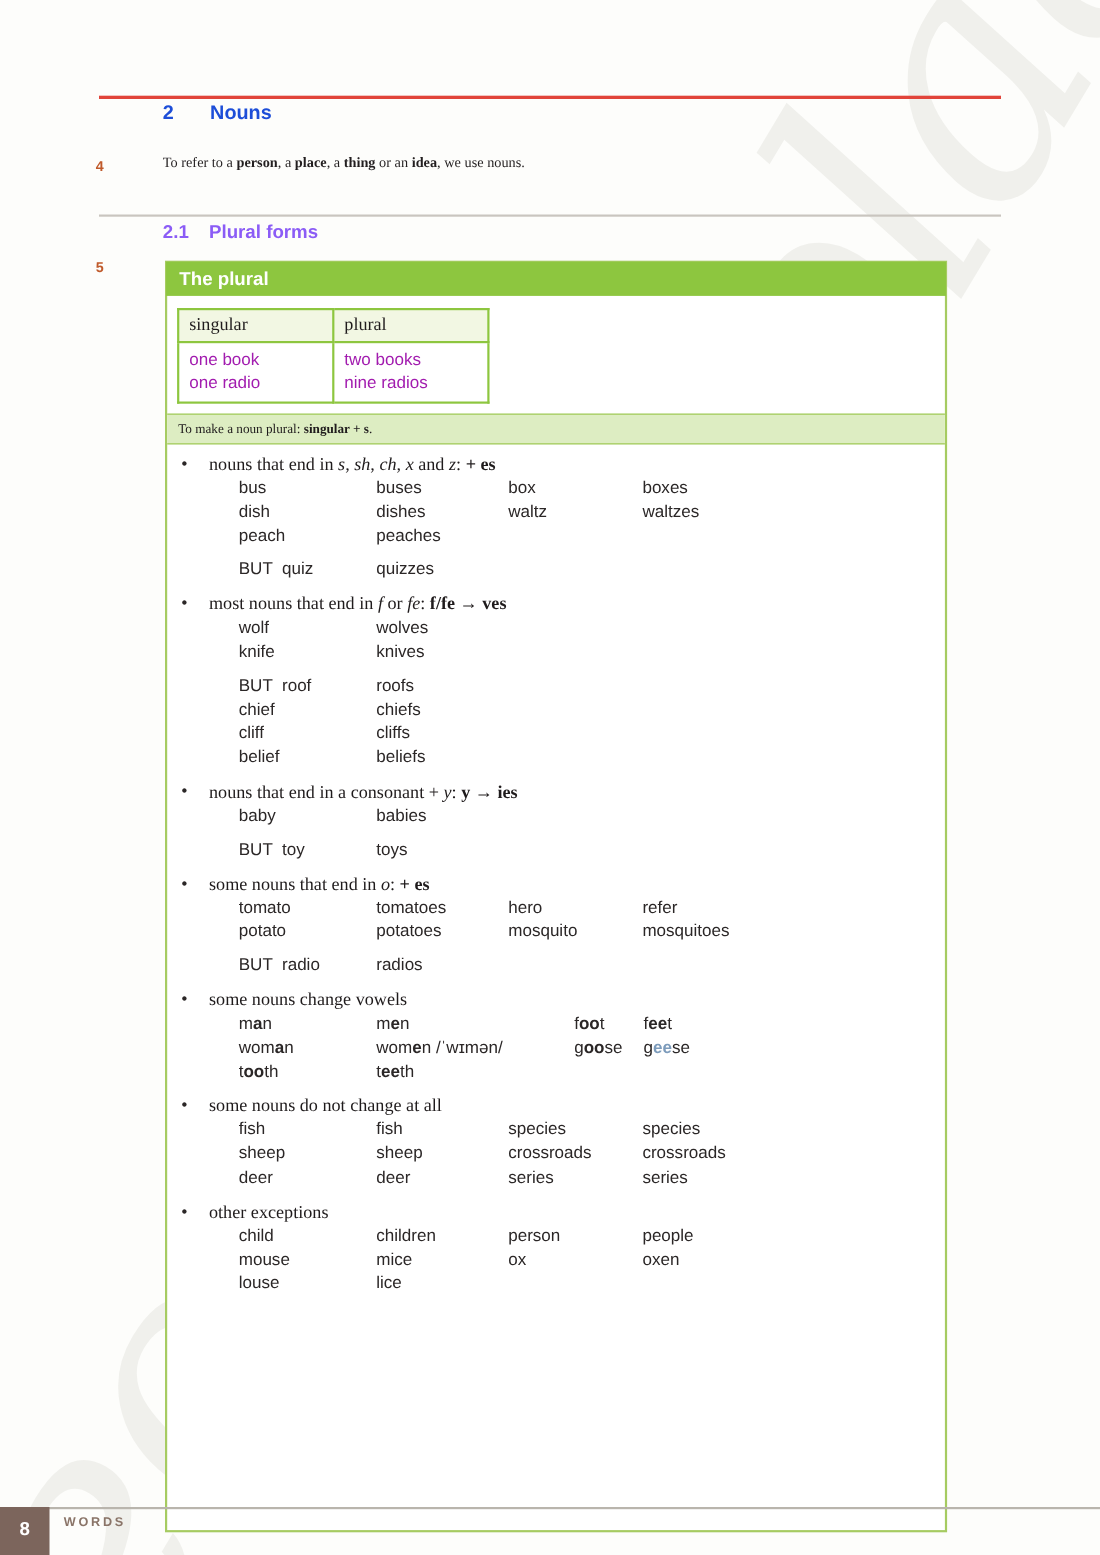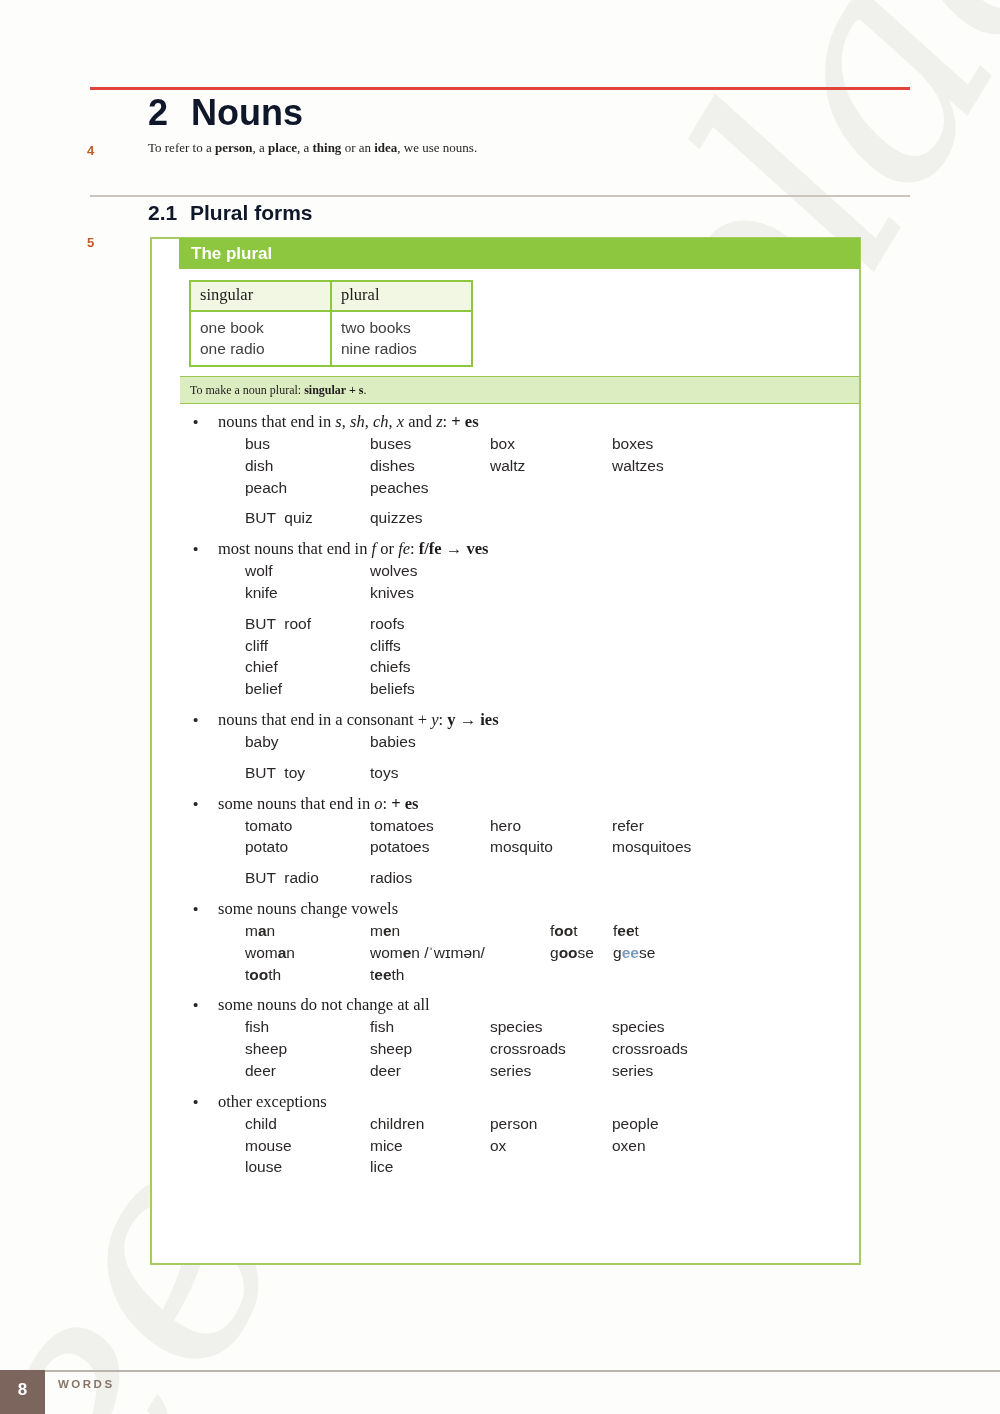--- a/index.html
+++ b/index.html
@@ -12,48 +12,48 @@
   .watermark {
     position:absolute; left:50%; top:49%;
     transform:translate(-50%,-50%) rotate(-59deg);
     font-family:"DejaVu Serif", serif; font-style:italic;
     font-size:300px; letter-spacing:-6px;
     color:rgba(150,145,132,0.12); white-space:nowrap; z-index:0;
   }
   .layer { position:absolute; inset:0; z-index:1; }
 
   .top-rule { position:absolute; left:90px; top:87px; width:820px; height:3px; background:#e1443a; }
-  .h1 { position:absolute; left:148px; top:92px; font-size:36px; font-weight:bold; color:#0f172a; }
+  .h1 { position:absolute; left:148px; top:92px; font-size:18px; font-weight:bold; color:#1d4ed8; }
   .h1 .num { display:inline-block; width:43px; }
   .margin-num { position:absolute; left:87px; font-size:13px; font-weight:bold; color:#c05a2b; }
   .m4 { top:143px; } .m5 { top:235px; }
   .intro {
     position:absolute; left:148px; top:140px; width:620px;
     font-family:"Liberation Serif", serif; font-size:13px; color:#231f20;
   }
   .sub-rule { position:absolute; left:90px; top:195px; width:820px; height:2px; background:#c9c5bf; }
-  .h2 { position:absolute; left:148px; top:201px; font-size:21px; font-weight:bold; color:#0f172a; }
+  .h2 { position:absolute; left:148px; top:201px; font-size:17px; font-weight:bold; color:#8b5cf6; }
   .h2 .num { display:inline-block; width:42px; }
 
   .panel {
-    position:absolute; left:150px; top:237px; width:711px; height:1028px;
-    background:#ffffff; border:2px solid #a6cb61;padding-left:28px;
+    position:absolute; left:150px; top:237px; width:711px; height:1156px;
+    background:#ffffff; border:2px solid #a6cb61;
   }
   .panel-title {
     height:31px; line-height:31px; background:#8dc63f;
     color:#ffffff; font-size:17px; font-weight:bold; padding-left:12px;
     margin:-1px; width:calc(100% + 2px);
   }
   .panel-table { border-collapse:collapse; margin:12px 0 0 9px; }
   .panel-table th, .panel-table td { border:2px solid #8dc63f; width:141px; text-align:left; vertical-align:top; }
   .panel-table th {
     font-family:"Liberation Serif", serif; font-weight:normal;
     font-size:16.5px; padding:3px 9px 5px 9px; background:#f2f7e3; color:#1f1b1c;
   }
-  .panel-table td { font-size:15.5px; padding:5px 9px 6px 9px; background:#fff; color:#404040; }
+  .panel-table td { font-size:15.5px; padding:5px 9px 6px 9px; background:#fff; color:#a21caf; }
   .panel-table td .cell-line { line-height:21px; }
 
   .rule-band {
     margin-top:9px; height:28px; line-height:27px;
     background:#ddedc2; border-top:1.5px solid #9cc64f; border-bottom:1.5px solid #9cc64f;
     font-family:"Liberation Serif", serif; font-size:12px; padding-left:10px; color:#1f1b1c;
   }
 
   .bullets { margin-top:7px; }
   .bullet-item { position:relative; margin-bottom:9px; }
@@ -175,26 +175,26 @@
                 <div class="ex-cell">knife</div>
                 <div class="ex-cell">knives</div>
               </div>
             </div>
             <div class="ex-group gap">
               <div class="ex-row">
                 <div class="ex-cell">BUT  roof</div>
                 <div class="ex-cell">roofs</div>
               </div>
               <div class="ex-row">
+                <div class="ex-cell">chief</div>
+                <div class="ex-cell">chiefs</div>
+              </div>
+              <div class="ex-row">
                 <div class="ex-cell">cliff</div>
                 <div class="ex-cell">cliffs</div>
-              </div>
-              <div class="ex-row">
-                <div class="ex-cell">chief</div>
-                <div class="ex-cell">chiefs</div>
               </div>
               <div class="ex-row">
                 <div class="ex-cell">belief</div>
                 <div class="ex-cell">beliefs</div>
               </div>
             </div>
           </div>
           <div class="bullet-item">
             <span class="bullet-dot">•</span>
             <div class="bullet-lead"><span>nouns that end in a consonant + </span><span class="seg-i">y</span><span>: </span><span class="seg-b">y</span><span> → </span><span class="seg-b">ies</span></div>

